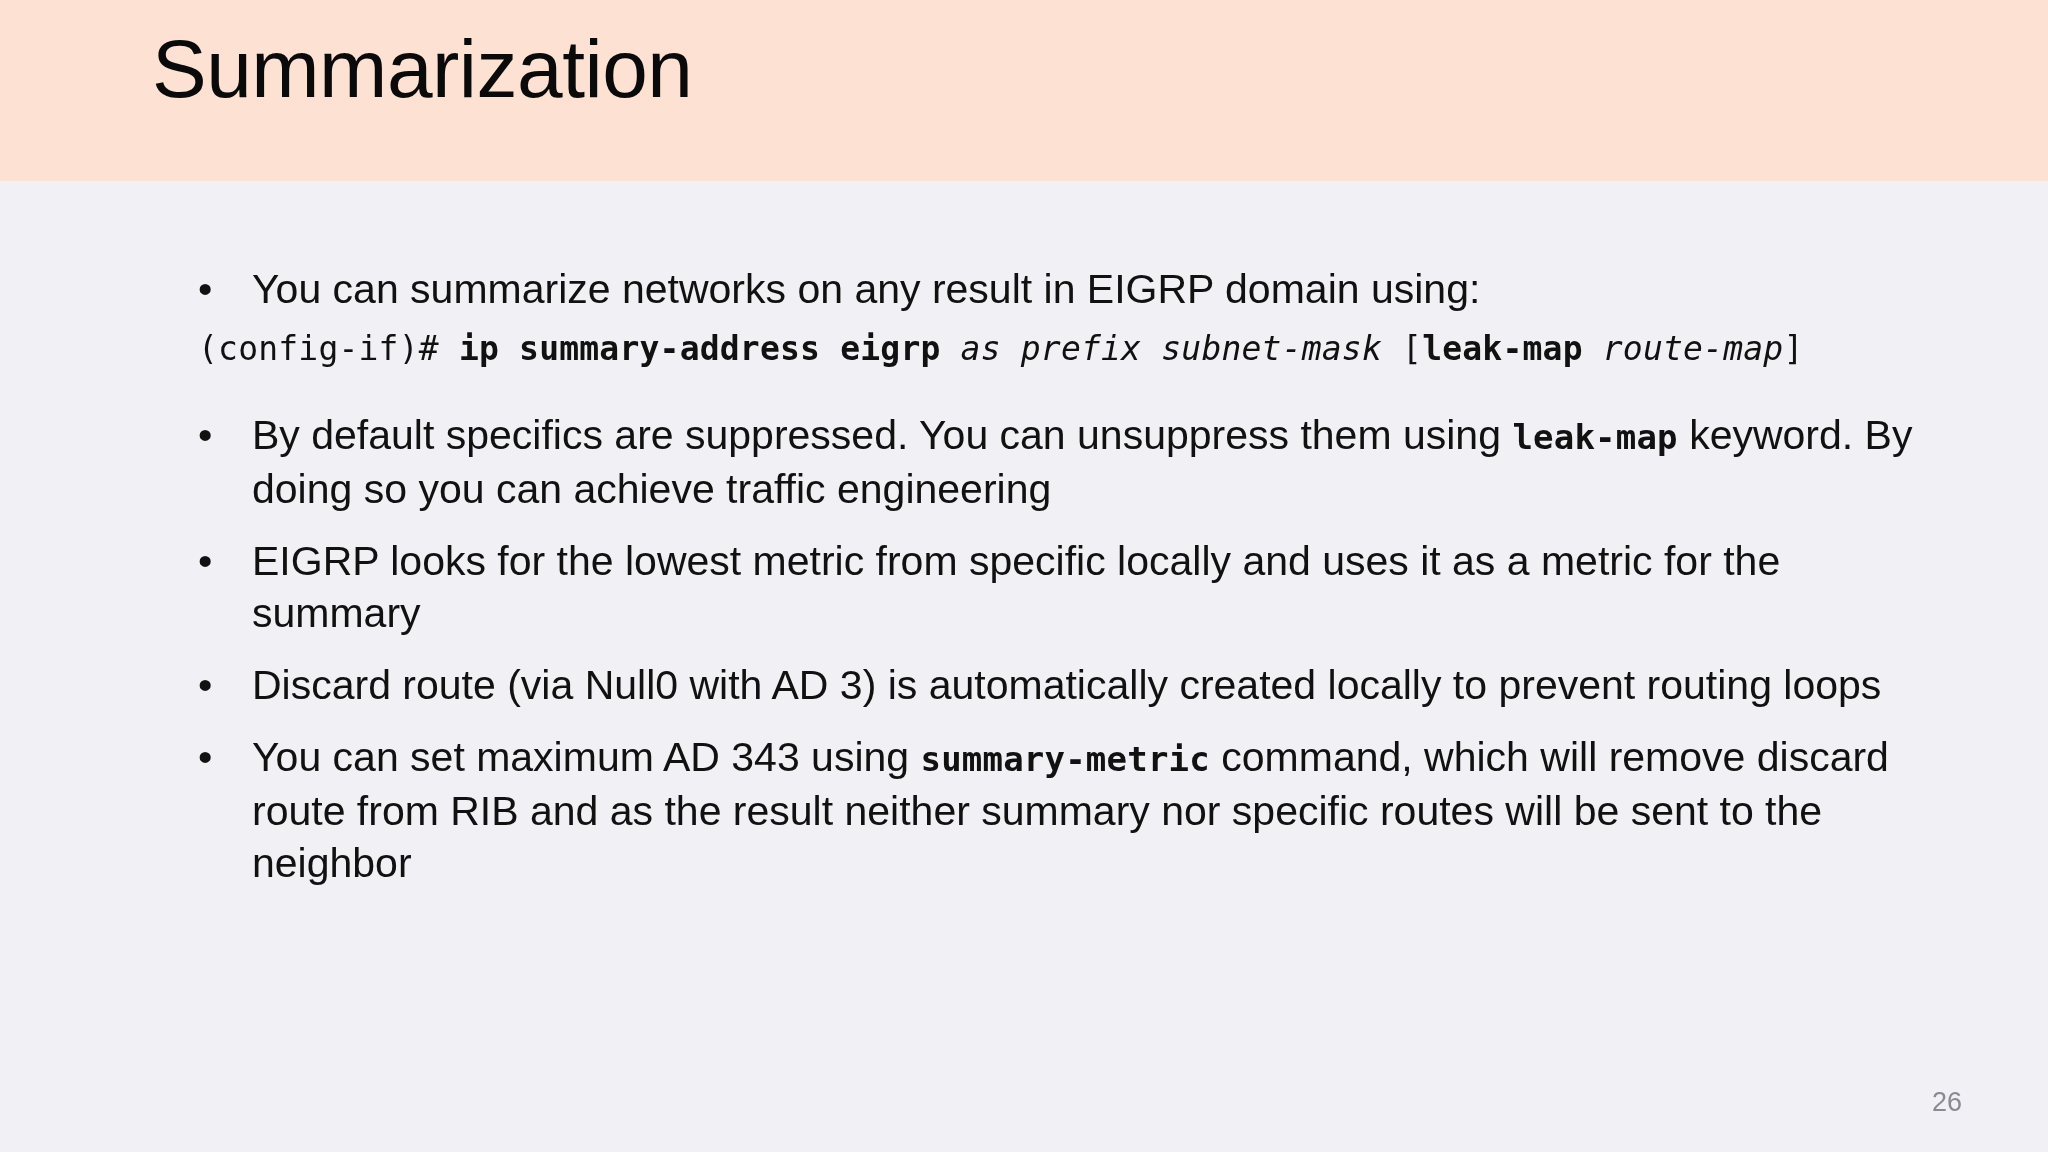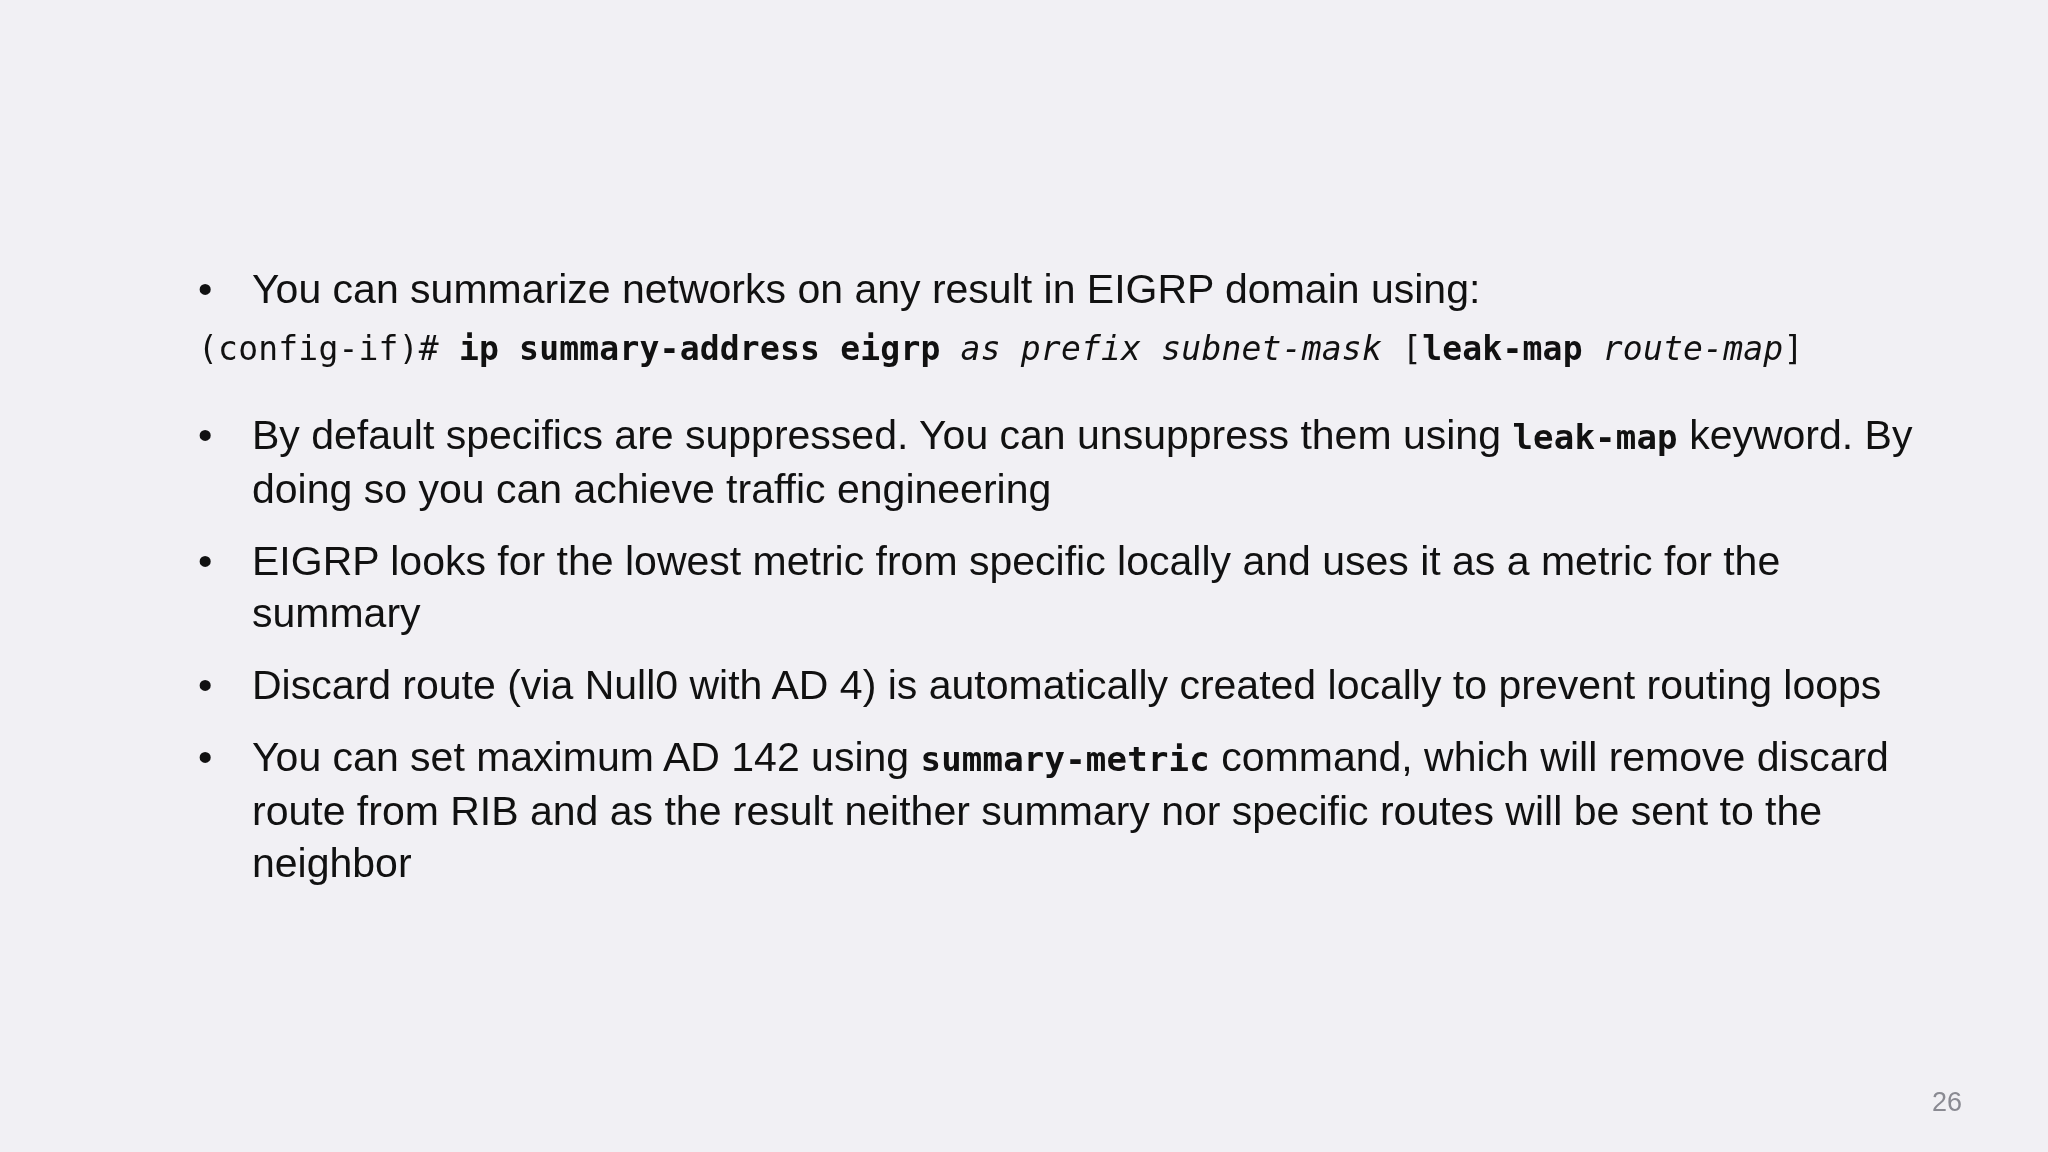--- a/index.html
+++ b/index.html
@@ -124,20 +124,23 @@
     font-size: 27px;
     color: #8a8a92;
     line-height: 40px;
   }
 </style>
 </head>
 <body>
 
 <div class="slide">
 
+  <div class="title-band">
+    <div class="slide-title">Summarization</div>
+  </div>
 
   <div class="body-area">
     <div class="bullet-list">
 
       <div class="bullet b1">
         <span class="dot">•</span>
         <span class="btext">You can summarize networks on any result in EIGRP domain using:</span>
       </div>
 
       <div class="cmd-line">
@@ -149,26 +152,26 @@
         <span class="btext"><span>By default specifics are suppressed. You can unsuppress them using </span><span class="kw">leak-map</span><span> keyword. By doing so you can achieve traffic engineering</span></span>
       </div>
 
       <div class="bullet b3">
         <span class="dot">•</span>
         <span class="btext">EIGRP looks for the lowest metric from specific locally and uses it as a metric for the summary</span>
       </div>
 
       <div class="bullet b4">
         <span class="dot">•</span>
-        <span class="btext">Discard route (via Null0 with AD 4) is automatically created locally to prevent routing loops</span>
+        <span class="btext">Discard route (via Null0 with AD 3) is automatically created locally to prevent routing loops</span>
       </div>
 
       <div class="bullet b5">
         <span class="dot">•</span>
-        <span class="btext"><span>You can set maximum AD 142 using </span><span class="kw">summary-metric</span><span> command, which will remove discard route from RIB and as the result neither summary nor specific routes will be sent to the neighbor</span></span>
+        <span class="btext"><span>You can set maximum AD 343 using </span><span class="kw">summary-metric</span><span> command, which will remove discard route from RIB and as the result neither summary nor specific routes will be sent to the neighbor</span></span>
       </div>
 
     </div>
   </div>
 
   <div class="page-number">26</div>
 
 </div>
 
 </body></html>

